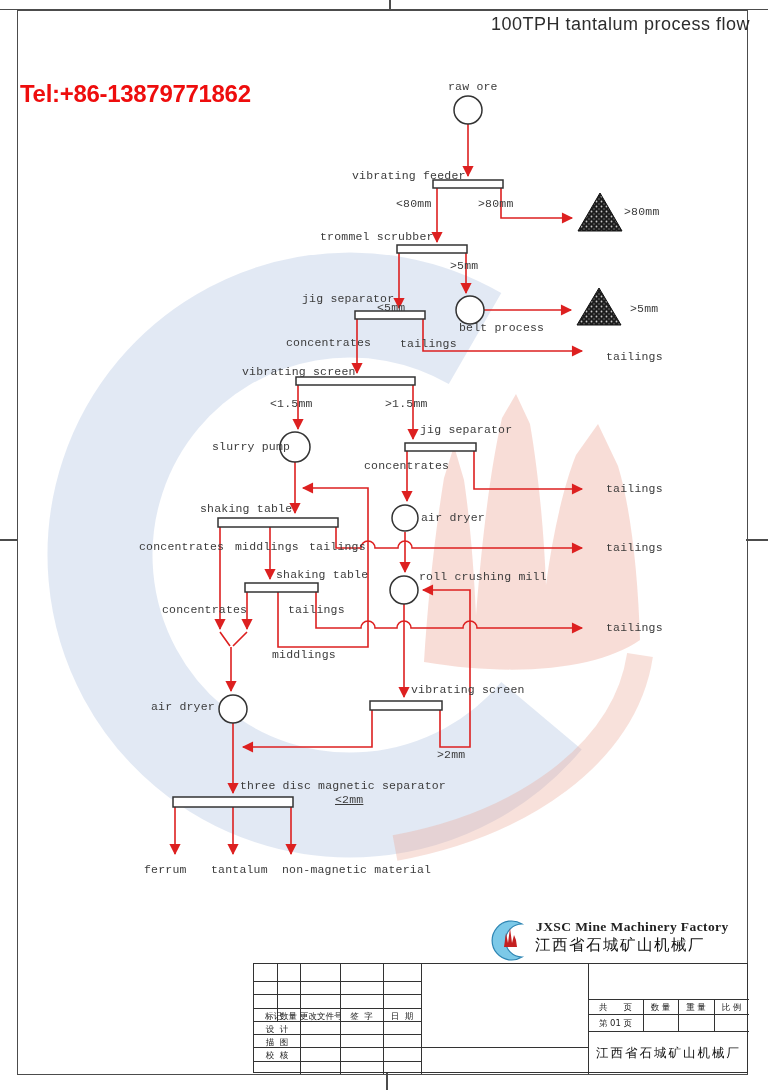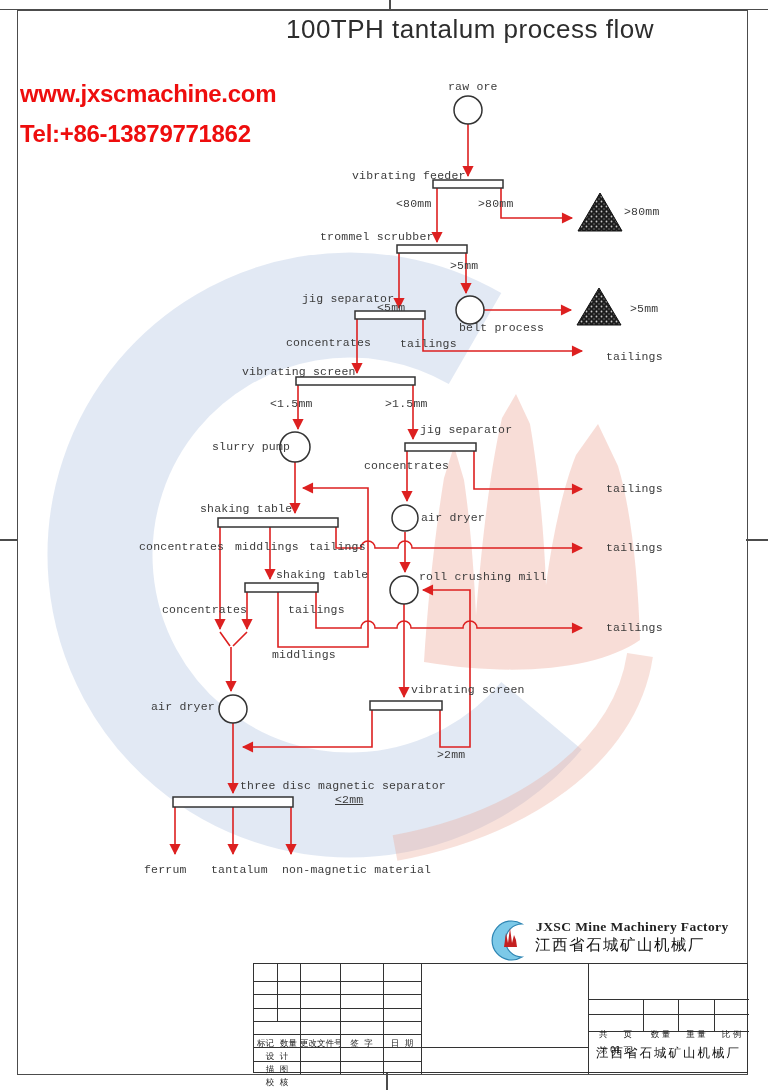--- a/index.html
+++ b/index.html
@@ -8,39 +8,39 @@
     background:#ffffff;
     font-family:"Liberation Sans", sans-serif;
   }
   .abs{position:absolute;}
   
   .frame{position:absolute;left:17px;top:10px;width:729px;height:1063px;border:1.5px solid #4c4c4c;}
   .topline{position:absolute;left:0;top:9px;width:768px;height:0;border-top:1.5px solid #4c4c4c;}
   .tick{position:absolute;background:#4c4c4c;}
   
   .page-title{
-    position:absolute;left:190px;top:14px;width:560px;text-align:center;
-    font-size:26px;color:#2d2d2d;letter-spacing:0.5px;
+    position:absolute;left:190px;top:14px;width:560px;text-align:right;
+    font-size:18px;color:#2d2d2d;letter-spacing:0.5px;
   }
   
   .contact{position:absolute;left:20px;top:74px;color:#ee0d0d;font-weight:700;}
   .contact div{font-size:24px;line-height:40px;letter-spacing:-0.3px;}
   
   .fl{
     position:absolute;white-space:pre;color:#3c3c3c;
     font-family:"Liberation Mono","DejaVu Sans Mono",monospace;
     font-size:11.5px;letter-spacing:0.2px;
   }
   
   .tb{position:absolute;left:253px;top:963px;width:495px;height:110px;border:1.2px solid #333;box-sizing:border-box;}
   .tb .v{position:absolute;top:0;width:0;border-left:1px solid #333;}
   .tb .h{position:absolute;left:0;height:0;border-top:1px solid #333;}
   .tb-cell{
     position:absolute;font-size:8.5px;color:#222;text-align:center;white-space:pre;
-    font-family:"DejaVu Sans", sans-serif;line-height:12px;overflow:hidden;margin-top:27px;
+    font-family:"DejaVu Sans", sans-serif;line-height:12px;overflow:hidden;
   }
   .tb-company{
     position:absolute;font-size:12.5px;color:#111;text-align:center;letter-spacing:2px;
     font-family:"DejaVu Sans", sans-serif;
   }
   
   .logo-en{
     position:absolute;left:536px;top:919px;font-family:"Liberation Serif",serif;
     font-weight:700;font-size:13.5px;color:#222;letter-spacing:0.4px;white-space:nowrap;
   }
@@ -63,21 +63,20 @@
 
 <div class="topline"></div>
 <div class="frame"></div>
 <div class="tick" style="left:389px;top:0;width:1.5px;height:10px;"></div>
 <div class="tick" style="left:386px;top:1072px;width:1.5px;height:18px;"></div>
 <div class="tick" style="left:0;top:539px;width:17px;height:1.5px;"></div>
 <div class="tick" style="left:746px;top:539px;width:22px;height:1.5px;"></div>
 
 <div class="page-title">100TPH tantalum process flow</div>
 <div class="contact">
-  <div>www.jxscmachine.com</div>
   <div>Tel:+86-13879771862</div>
 </div>
 
 <svg class="abs" style="left:0;top:0;z-index:1;" width="768" height="1090" viewBox="0 0 768 1090">
   <defs>
     <marker id="arr" viewBox="0 0 10 10" refX="9" refY="5" markerWidth="8.5" markerHeight="7" orient="auto-start-reverse">
       <path d="M0,0 L10,5 L0,10 z" fill="#dd2020"></path>
     </marker>
     <pattern id="dots" width="5" height="5" patternUnits="userSpaceOnUse">
       <rect width="5" height="5" fill="#1d1d1d"></rect>
@@ -212,21 +211,21 @@
   <div class="h" style="top:30px;width:167px;"></div>
   <div class="h" style="top:44px;width:167px;"></div>
   <div class="h" style="top:57px;width:167px;"></div>
   <div class="h" style="top:70px;width:167px;"></div>
   <div class="h" style="top:83px;width:334px;"></div>
   <div class="h" style="top:97px;width:167px;"></div>
   <div class="h" style="left:334px;top:35px;width:161px;"></div>
   <div class="h" style="left:334px;top:50px;width:161px;"></div>
   <div class="h" style="left:334px;top:67px;width:161px;"></div>
 
-  <div class="tb-cell" style="left:0;top:46px;width:23px;font-family:Liberation Serif, serif;">标记</div>
+  <div class="tb-cell" style="left:8px;top:46px;width:23px;font-family:Liberation Serif, serif;">标记</div>
   <div class="tb-cell" style="left:23px;top:46px;width:23px;">数量</div>
   <div class="tb-cell" style="left:46px;top:46px;width:40px;">更改文件号</div>
   <div class="tb-cell" style="left:86px;top:46px;width:43px;">签  字</div>
   <div class="tb-cell" style="left:129px;top:46px;width:38px;">日  期</div>
   <div class="tb-cell" style="left:0;top:59px;width:46px;">设  计</div>
   <div class="tb-cell" style="left:0;top:72px;width:46px;">描  图</div>
   <div class="tb-cell" style="left:0;top:85px;width:46px;">校  核</div>
   <div class="tb-cell" style="left:334px;top:37px;width:55px;">共      页</div>
   <div class="tb-cell" style="left:389px;top:37px;width:35px;">数 量</div>
   <div class="tb-cell" style="left:424px;top:37px;width:36px;">重 量</div>

